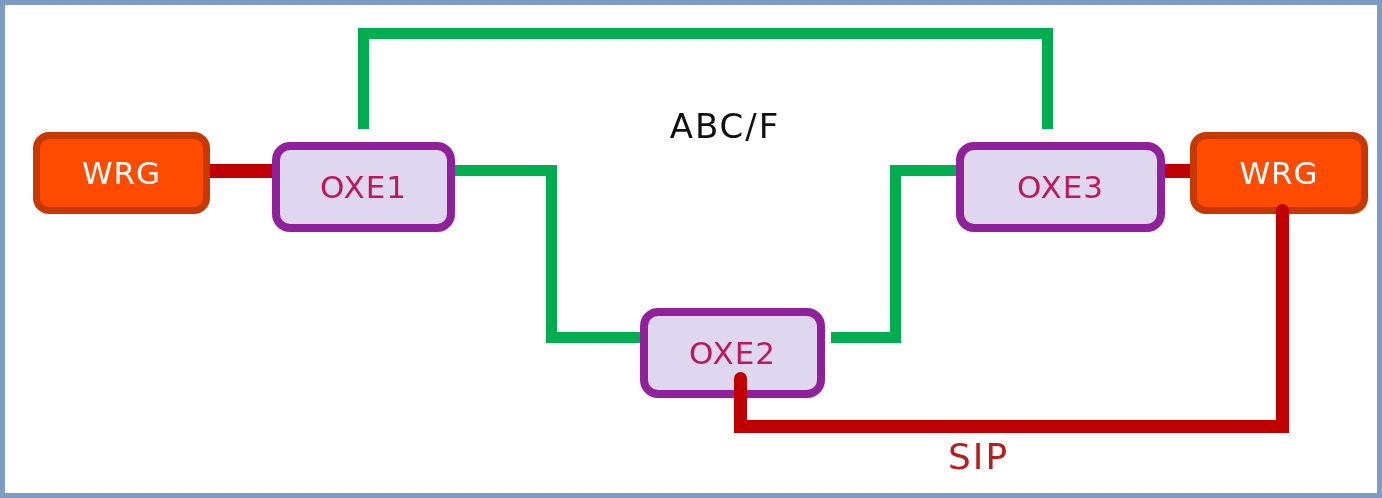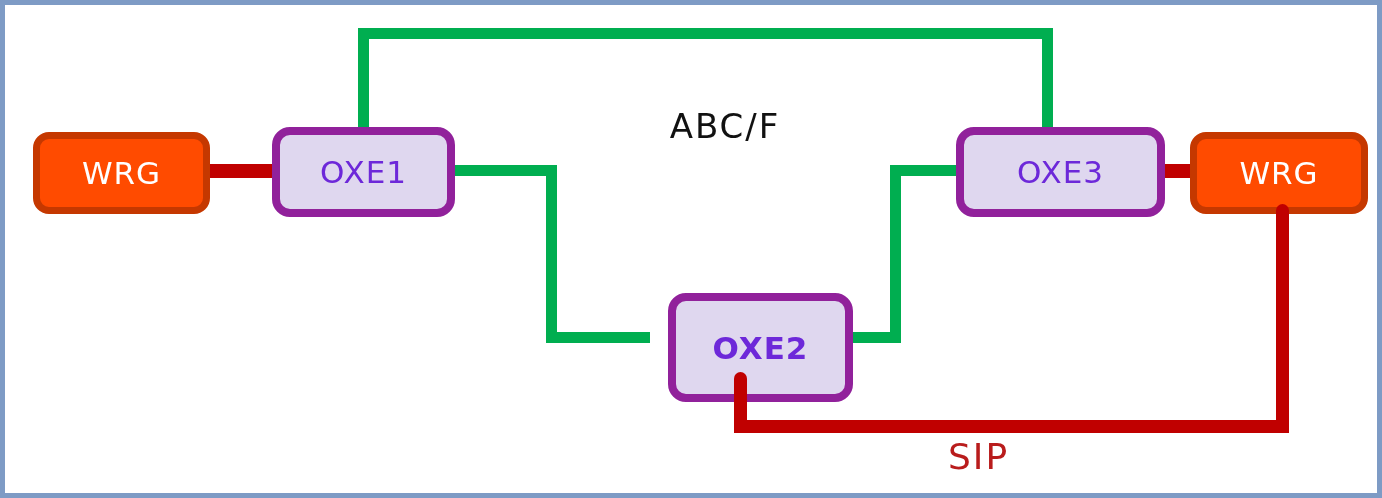--- a/index.html
+++ b/index.html
@@ -30,31 +30,32 @@
     display: flex;
     align-items: center;
     justify-content: center;
     font-size: 31px;
     letter-spacing: 1px;
   }
   .node.pbx {
     background: #DFD7EF;
     border: 8px solid #91219B;
     border-radius: 18px;
-    color: #6d28d9;
+    color: #be185d;
+    margin-top: 15px;
   }
   .node.gateway {
     background: #FF4B00;
     border: 7px solid #C53800;
     border-radius: 16px;
     color: #FFFFFF;
   }
   #node-wrg-left  { left: 28px;   top: 127px; width: 177px; height: 82px; }
   #node-oxe1      { left: 267px;  top: 122px; width: 183px; height: 90px; }
-  #node-oxe2      { left: 663px;  top: 288px; width: 185px; height: 109px; font-weight: bold; }
+  #node-oxe2      { left: 635px;  top: 288px; width: 185px; height: 90px; }
   #node-oxe3      { left: 951px;  top: 122px; width: 209px; height: 90px; }
   #node-wrg-right { left: 1185px; top: 127px; width: 178px; height: 82px; }
 
   
   #g-top-h      { left: 353px;  top: 23px;  width: 695px; height: 11px; }
   #g-left-v     { left: 353px;  top: 23px;  width: 11px;  height: 101px; }
   #g-right-v    { left: 1037px; top: 23px;  width: 11px;  height: 101px; }
   #g-o1-stub    { left: 448px;  top: 160px; width: 104px; height: 11px; }
   #g-o1-v       { left: 541px;  top: 160px; width: 11px;  height: 178px; }
   #g-o1-o2      { left: 541px;  top: 327px; width: 104px; height: 11px; }

